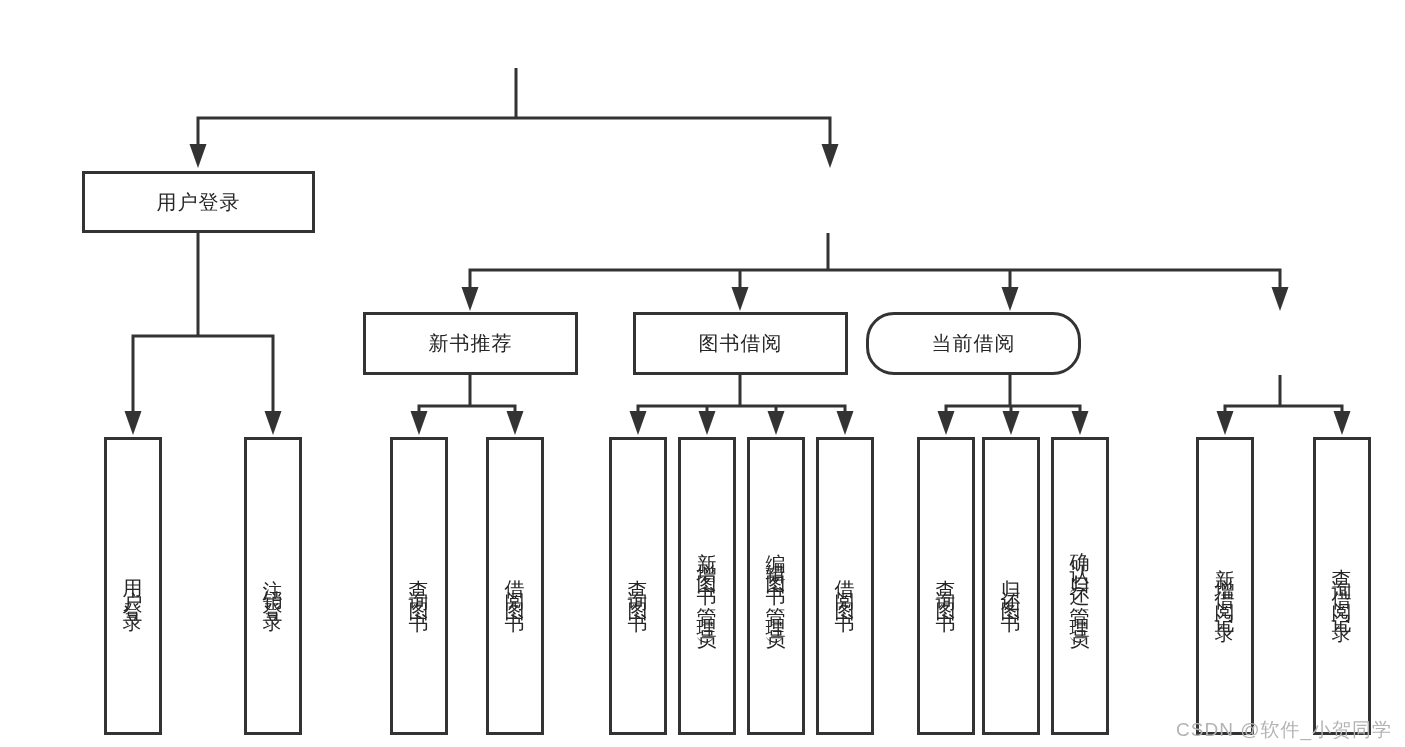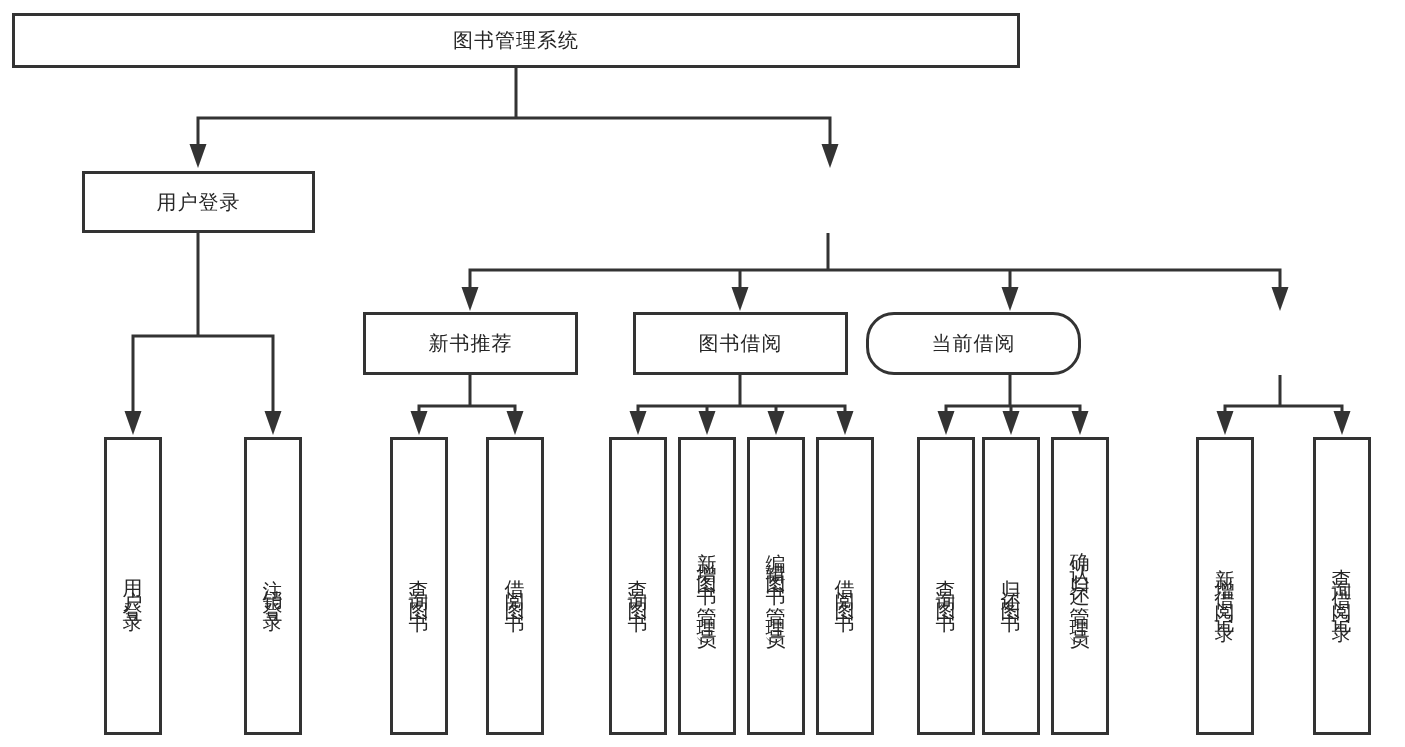--- a/index.html
+++ b/index.html
@@ -84,23 +84,20 @@
       <polygon points="767.5,411 784.5,411 776,435"></polygon>
       <polygon points="836.5,411 853.5,411 845,435"></polygon>
       <polygon points="937.5,411 954.5,411 946,435"></polygon>
       <polygon points="1002.5,411 1019.5,411 1011,435"></polygon>
       <polygon points="1071.5,411 1088.5,411 1080,435"></polygon>
       <polygon points="1216.5,411 1233.5,411 1225,435"></polygon>
       <polygon points="1333.5,411 1350.5,411 1342,435"></polygon>
     </g>
   </svg>
 
-  <div class="box hnode root-node" style="left:12px; top:13px; width:1008px; height:55px;">
-    <span>图书管理系统</span>
-  </div>
 
   <div class="box hnode" style="left:82px; top:171px; width:233px; height:62px;">
     <span>用户登录</span>
   </div>
 
   <div class="box hnode" style="left:363px; top:312px; width:215px; height:63px;">
     <span>新书推荐</span>
   </div>
   <div class="box hnode" style="left:633px; top:312px; width:215px; height:63px;align-items:center;">
     <span>图书借阅</span>
@@ -146,14 +143,15 @@
     <span class="vtext">确认归还（管理员）</span>
   </div>
 
   <div class="box leaf" style="left:1196px;">
     <span class="vtext">新增借阅记录</span>
   </div>
   <div class="box leaf" style="left:1313px;">
     <span class="vtext">查询借阅记录</span>
   </div>
 
+  <div class="watermark">CSDN @软件_小贺同学</div>
 
 </div>
 
 </body></html>

